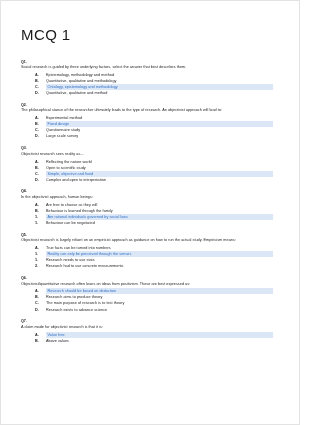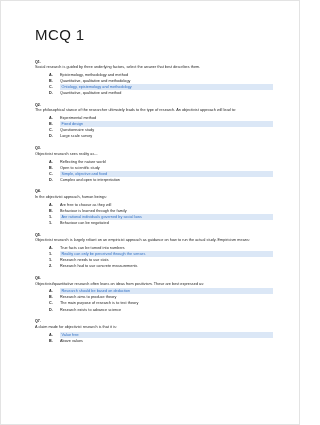--- a/index.html
+++ b/index.html
@@ -16,21 +16,21 @@
   .page {
     position: relative;
     width: 300px;
     height: 425px;
     background: #ffffff;
     box-sizing: border-box;
     border: 1px solid #e3e3e3;
     overflow: hidden;
   }
   .content {
-    padding: 26px 26px 0 34px;
+    padding: 26px 26px 0 20px;
   }
   .doc-title {
     font-size: 15px;
     font-weight: 400;
     color: #1a1a1a;
     letter-spacing: 0.4px;
     margin: 0 0 16px 0;
     line-height: 1.1;
   }
   .question-block {

